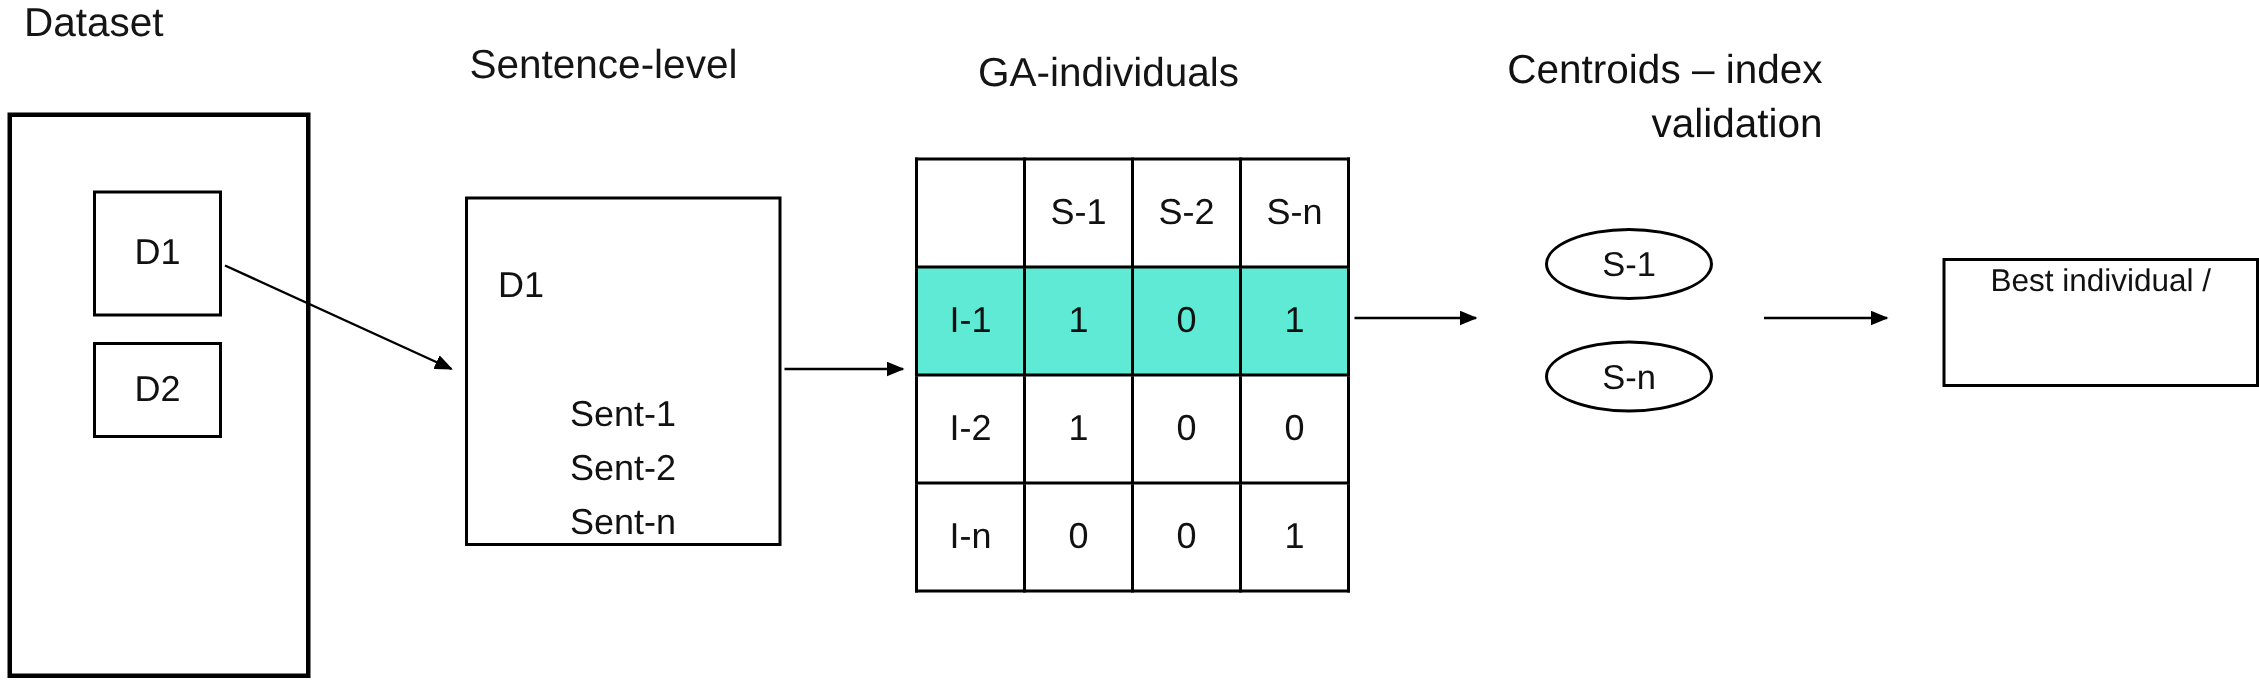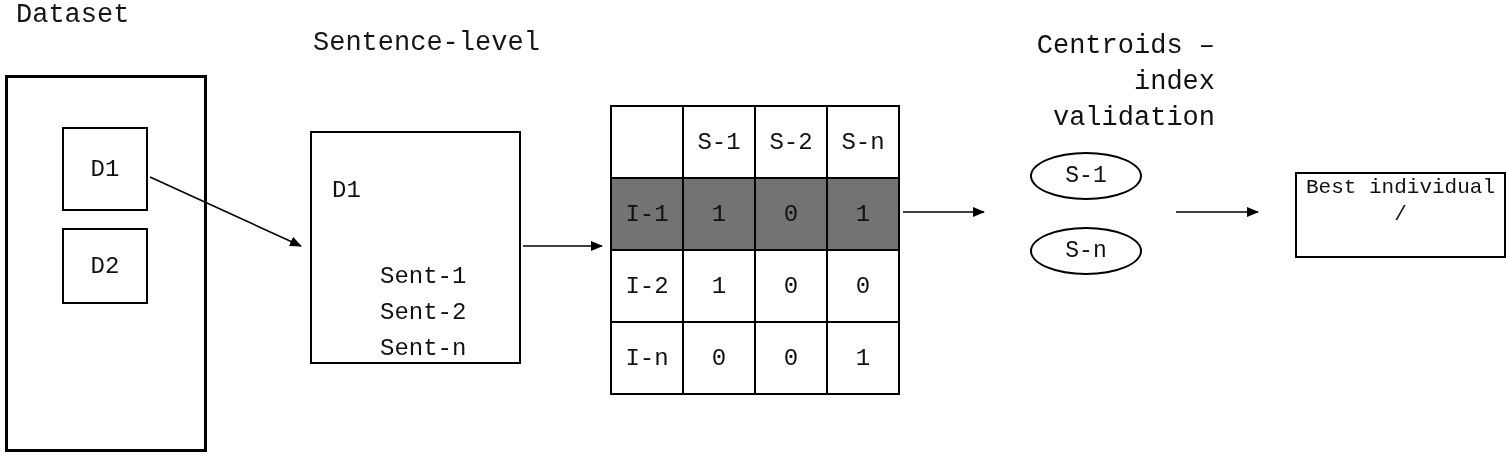--- a/index.html
+++ b/index.html
@@ -7,21 +7,20 @@
   body {
     font-family: "Liberation Sans", sans-serif;
     color: #111111;
   }
   .canvas {
     position: relative;
     width: 1506px;
     height: 455px;
     background: #ffffff;
     overflow: hidden;
-    font-family: Liberation Mono, monospace;
   }
   .title {
     position: absolute;
     font-size: 27px;
     color: #151515;
     white-space: nowrap;
   }
   .box {
     position: absolute;
     border: 2px solid #000000;
@@ -32,21 +31,21 @@
     display: flex;
     align-items: center;
     justify-content: center;
     font-size: 24px;
   }
 
   
   .dataset-outer { left: 5px; top: 75px; width: 202px; height: 377px; }
   .d-box { left: 62px; width: 86px; }
   .d1 { top: 127px; height: 84px; }
-  .d2 { top: 228px; height: 76px; }
+  .d2 { top: 228px; height: 64px; }
   .dn { top: 320px; height: 74px; }
   .title-dataset { left: 16px; top: 0px; }
 
   
   .title-sentence { left: 313px; top: 28px; }
   .sentence-box { left: 310px; top: 131px; width: 211px; height: 233px; }
   .doc-label { position: absolute; left: 20px; top: 44px; font-size: 24px; }
   .sent-list { position: absolute; left: 68px; top: 86px; font-size: 24px; line-height: 36px; margin-top: 40px; }
 
   
@@ -60,21 +59,21 @@
   .ga-table td, .ga-table th {
     border: 2px solid #000000;
     width: 72px;
     height: 72px;
     text-align: center;
     vertical-align: middle;
     font-size: 24px;
     font-weight: normal;
     padding: 0;
   }
-  .ga-table .row-highlight td { background: #737373; margin-left: 11px; }
+  .ga-table .row-highlight td { background: #5eead4; margin-left: 11px; }
 
   
   .centroid-title {
     position: absolute;
     left: 980px; top: 28px; width: 235px;
     font-size: 27px; text-align: right; line-height: 36px;
   }
   .ellipse {
     position: absolute;
     left: 1030px;
@@ -115,20 +114,21 @@
   <div class="title title-sentence">Sentence-level</div>
   <div class="box sentence-box">
     <div class="doc-label">D1</div>
     <div class="sent-list">
       <div>Sent-1</div>
       <div>Sent-2</div>
       <div>Sent-n</div>
     </div>
   </div>
 
+  <div class="title title-ga">GA-individuals</div>
   <table class="ga-table">
     <tbody>
       <tr>
         <th></th>
         <th>S-1</th>
         <th>S-2</th>
         <th>S-n</th>
       </tr>
       <tr class="row-highlight">
         <td>I-1</td>

